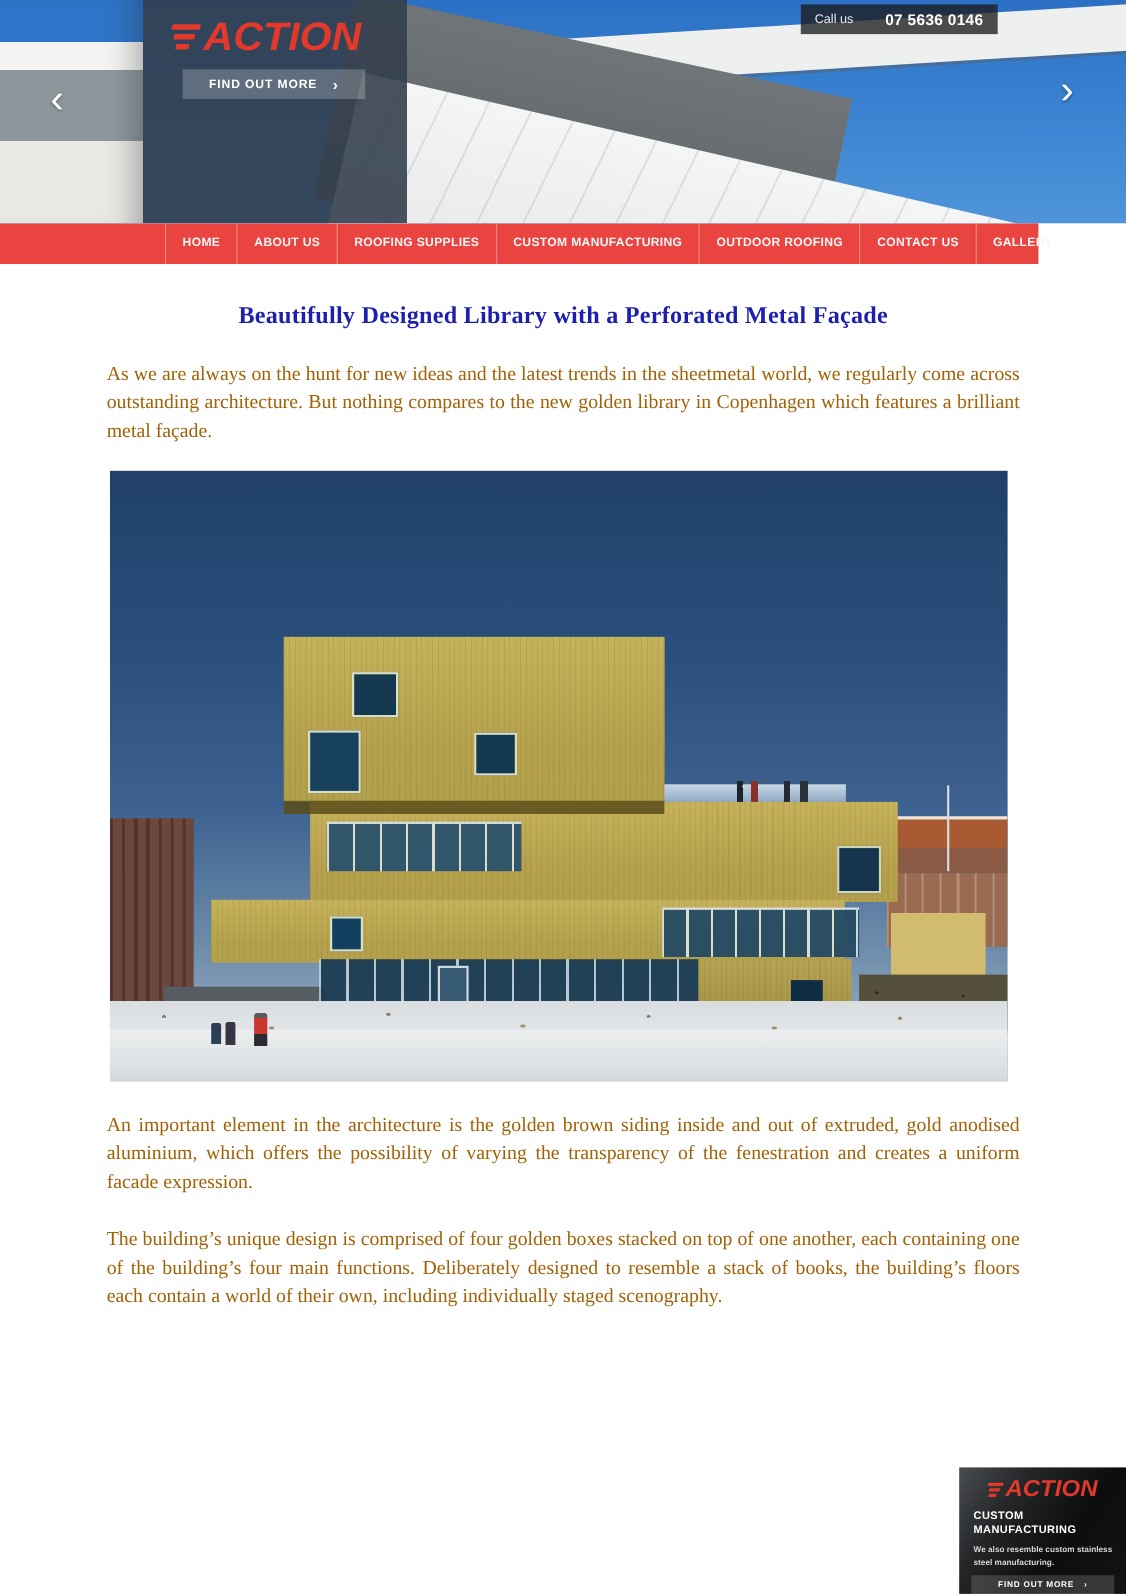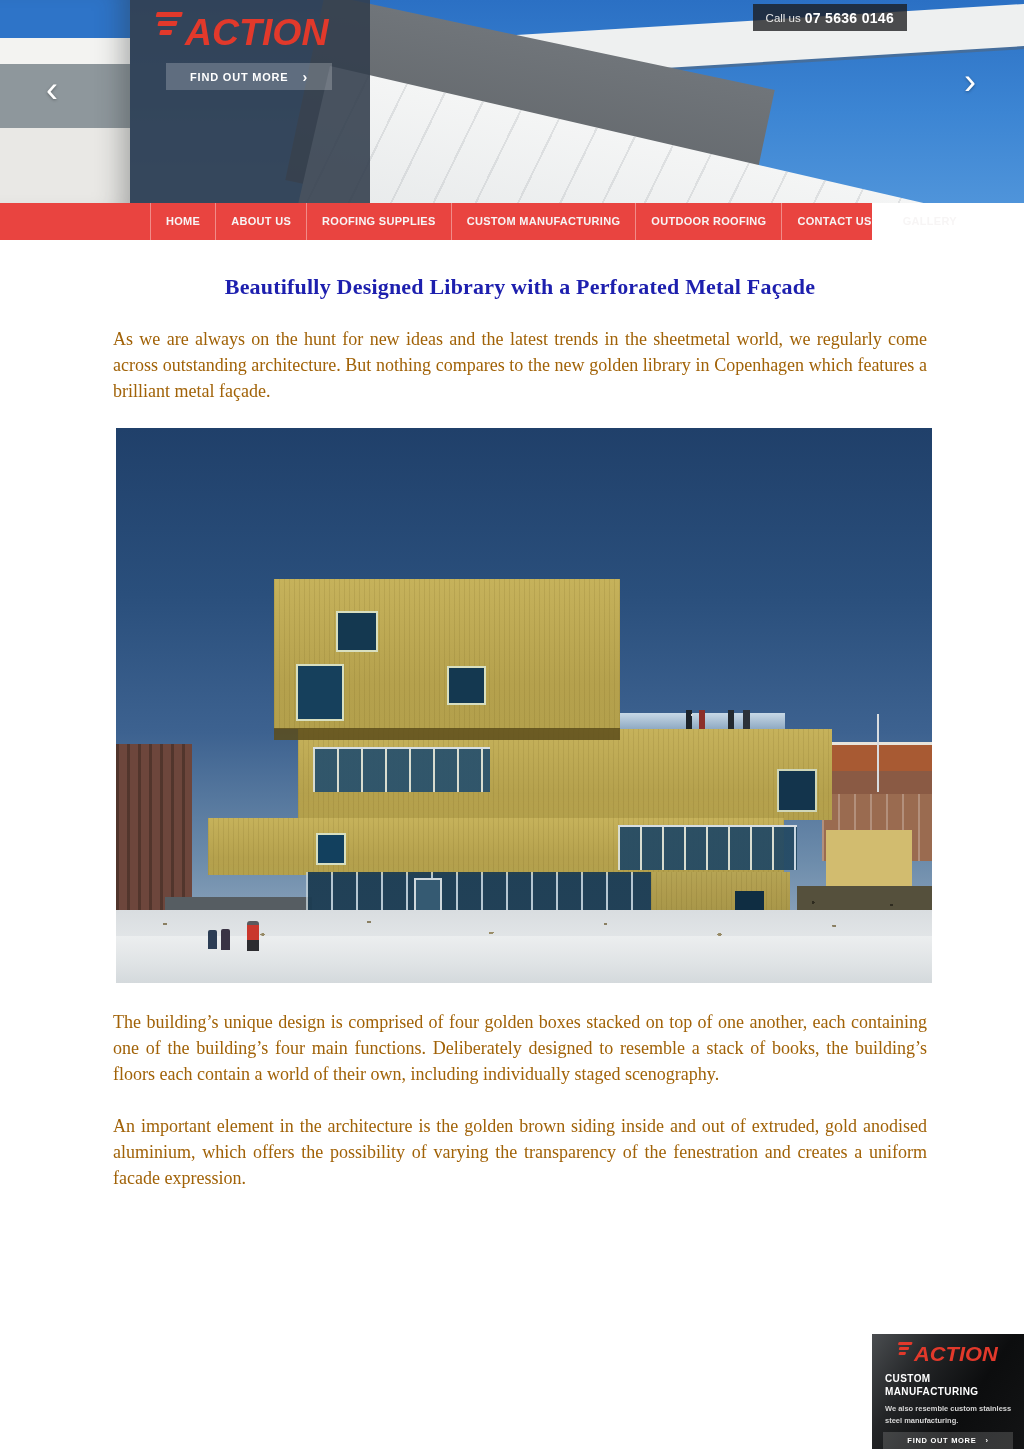--- a/index.html
+++ b/index.html
@@ -18,56 +18,56 @@
         background:
           repeating-linear-gradient(103deg,rgba(160,165,170,.25) 0 2px,transparent 2px 38px),
           linear-gradient(180deg,#f4f5f5 0%,#e3e6e7 60%,#cfd3d5 100%);
         transform:rotate(13deg);transform-origin:left top;}
   .hero-leftwall{position:absolute;left:0;top:0;width:130px;height:203px;
         background:linear-gradient(180deg,#2e74c8 0 38px,#f3f3f1 38px 64px,#8e979c 64px 128px,
                    #e9e8e5 128px 203px);
         box-shadow:inset -28px 0 26px -20px rgba(40,45,50,.35);}
   .hero-overlay{position:absolute;left:130px;top:0;width:240px;height:203px;box-sizing:border-box;
         background:rgba(50,62,76,.89);padding:12px 18px 0 24px;}
-  .logo{display:flex;align-items:flex-start;}
+  .logo{display:flex;align-items:center;}
   .logo-lines{display:flex;flex-direction:column;align-items:flex-end;gap:4px;margin-right:5px;
         transform:skewX(-14deg);}
   .logo-lines i{display:block;height:5px;background:#e2392b;border-radius:1px;}
   .logo-lines i:nth-child(1){width:26px;}
   .logo-lines i:nth-child(2){width:19px;margin-right:3px;}
   .logo-lines i:nth-child(3){width:12px;margin-right:6px;}
   .logo-text{font-style:italic;font-weight:bold;color:#e2392b;letter-spacing:0px;
         transform:scaleX(1.04);transform-origin:left center;}
   .logo-hero .logo-text{font-size:36px;}
   .hero-title{margin:8px 0 0 0;color:#f2f4f5;font-size:15.5px;line-height:19px;font-weight:bold;
         letter-spacing:.4px;width:200px;}
   .hero-desc{margin:9px 0 0 0;color:#e2e5e8;font-size:11.5px;line-height:21px;font-weight:bold;
         letter-spacing:.2px;width:206px;}
   .hero-cta{margin:9px 0 0 12px;width:166px;height:27px;border:0;background:rgba(255,255,255,.22);
         color:#fff;font-size:11px;font-weight:bold;letter-spacing:.8px;
         display:flex;align-items:center;justify-content:center;gap:14px;}
   .hero-cta .cta-arrow{font-size:14px;line-height:1;}
-  .call-badge{position:absolute;top:4px;right:117px;height:27px;display:flex;align-items:center;gap:4px;
+  .call-badge{position:absolute;top:4px;right:117px;height:27px;display:flex;align-items:center;gap:29px;
         background:rgba(28,28,31,.78);padding:0 13px;}
   .call-label{color:#e9e9e9;font-size:11.5px;}
   .call-phone{color:#ffffff;font-size:14px;font-weight:bold;letter-spacing:.3px;}
   .arrow{position:absolute;background:none;border:0;color:#fff;font-size:36px;line-height:1;
         text-shadow:0 1px 3px rgba(0,0,0,.35);padding:0;}
   .arrow-prev{left:46px;top:72px;}
   .arrow-next{right:48px;top:64px;}
 
   
-  .navbar{width:872px;height:37px;background:#e94440;}
+  .navbar{width:944px;height:37px;background:#e94440;}
   .navbar ul{list-style:none;margin:0 0 0 150px;padding:0;display:flex;height:37px;}
   .navbar li{line-height:37px;padding:0 15px;color:#f7f5f5;font-size:11px;font-weight:bold;
         letter-spacing:.3px;border-left:1px solid rgba(255,255,255,.38);white-space:nowrap;}
   .navbar li:last-child{border-right:1px solid rgba(255,255,255,.38);}
 
   
-  .content{font-family:"Liberation Serif",serif;padding-left:16px;}
+  .content{font-family:"Liberation Serif",serif;}
   .content h1{margin:34px 97px 0;text-align:center;color:#1d1fae;font-size:22px;font-weight:bold;
         letter-spacing:.2px;}
   .content p{margin:26px 97px 0;font-size:18px;line-height:26px;text-align:justify;color:#a16207;}
   .content p + .photo{margin-top:24px;}
 
   
   .photo{position:relative;width:816px;height:555px;margin:24px 0 0 100px;overflow:hidden;
         background:linear-gradient(180deg,#20406a 0%,#2a4f7c 30%,#3d6290 55%,#6d8cab 78%,#93a9bf 92%);}
   .photo div{position:absolute;}
   .gold{background:
@@ -221,22 +221,22 @@
       <div class="ph-bt-w1"></div>
       <div class="ph-bt-w2"></div>
       <div class="ph-bt-w3"></div>
       <div class="ph-bank"></div>
       <div class="ph-snow"></div>
       <div class="ph-kid1"></div>
       <div class="ph-kid2"></div>
       <div class="ph-adult"></div>
     </figure>
 
+    <p>An important element in the architecture is the golden brown siding inside and out of extruded, gold anodised aluminium, which offers the possibility of varying the transparency of the fenestration and creates a uniform facade expression.</p>
     <p>The building’s unique design is comprised of four golden boxes stacked on top of one another, each containing one of the building’s four main functions. Deliberately designed to resemble a stack of books, the building’s floors each contain a world of their own, including individually staged scenography.</p>
-    <p>An important element in the architecture is the golden brown siding inside and out of extruded, gold anodised aluminium, which offers the possibility of varying the transparency of the fenestration and creates a uniform facade expression.</p>
   </main>
 
   <aside class="promo">
     <div class="logo logo-promo">
       <span class="logo-lines">
           <i></i>
           <i></i>
           <i></i>
         </span>
       <span class="logo-text">ACTION</span>

